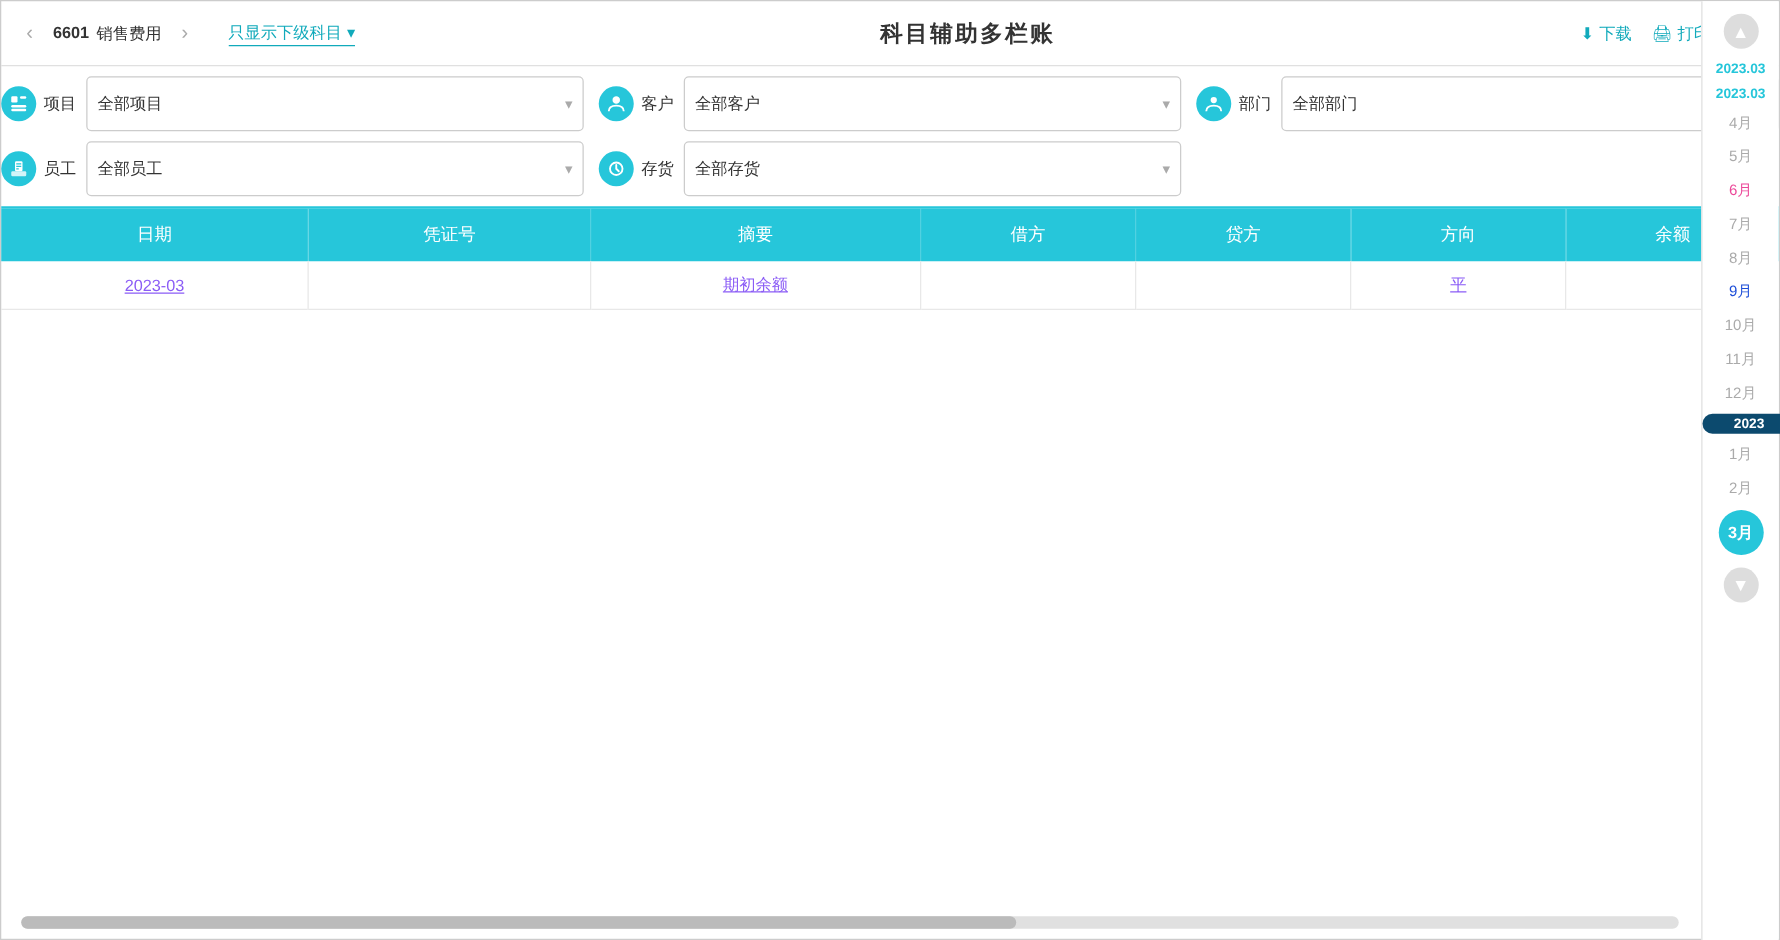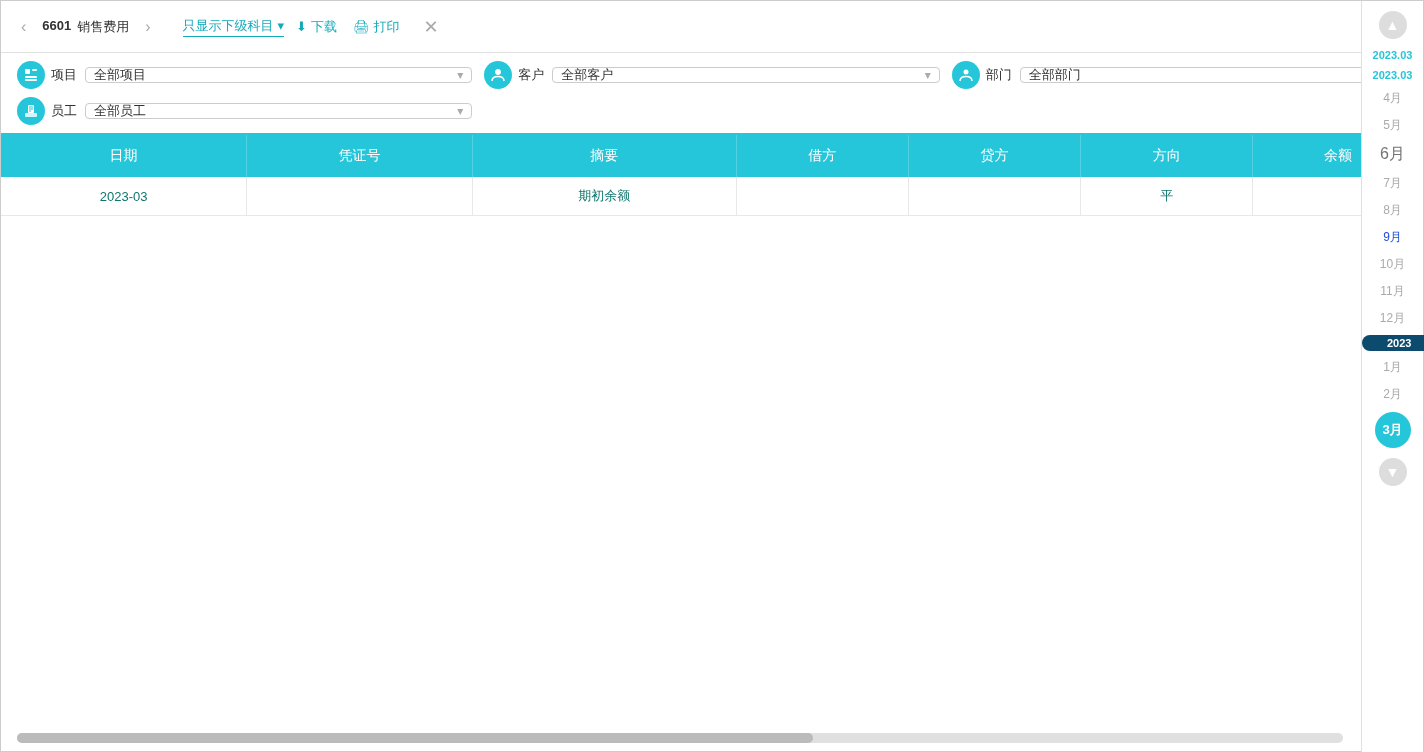--- a/index.html
+++ b/index.html
@@ -87,21 +87,21 @@
     .close-btn {
       color: #aaa;
       font-size: 18px;
       cursor: pointer;
       background: none;
       border: none;
       margin-left: 8px;
     }
     
     .filter-bar {
-      padding: 8px 16px;
+      padding: 8px 0;
       display: grid;
       grid-template-columns: 1fr 1fr 1fr;
       gap: 8px 12px;
     }
     .filter-row {
       display: flex;
       align-items: center;
       gap: 8px;
     }
     .filter-label {
@@ -129,21 +129,21 @@
       border: 1px solid #ccc;
       border-radius: 4px;
       padding: 4px 8px;
       font-size: 13px;
       color: #333;
       background: #fff;
       cursor: pointer;
       display: flex;
       align-items: center;
       justify-content: space-between;
-      height: 16px;
+      height: 44px;
     }
     .filter-select .chevron {
       color: #aaa;
       font-size: 12px;
     }
     
     .table-container {
       margin: 0;
       border-top: 2px solid #26c6da;
       position: relative;
@@ -165,23 +165,24 @@
     }
     .data-table thead th:last-child {
       border-right: none;
     }
     .data-table tbody tr {
       border-bottom: 1px solid #e8e8e8;
     }
     .data-table tbody td {
       padding: 10px 8px;
       text-align: center;
-      color: #0f766e;
+      color: #8b5cf6;
       font-size: 13px;
       border-right: 1px solid #e8e8e8;
+      text-decoration: underline;
     }
     .data-table tbody td:last-child {
       border-right: none;
     }
     
     .side-timeline {
       position: absolute;
       top: 0;
       right: 0;
       width: 62px;
@@ -265,20 +266,21 @@
       <span class="account-code">6601</span>
       <span class="account-name">销售费用</span>
     </div>
     <button class="nav-btn">›</button>
 
     <div class="show-sub-btn">
       <span>只显示下级科目</span>
       <span>▾</span>
     </div>
 
+    <div class="page-title">科目辅助多栏账</div>
 
     <div class="top-actions">
       <button class="action-btn">
         <span>⬇</span>
         <span>下载</span>
       </button>
       <button class="action-btn">
         <span>🖨</span>
         <span>打印</span>
       </button>
@@ -349,20 +351,35 @@
             </svg>
         </div>
         <span>员工</span>
       </div>
       <div class="filter-select">
         <span>全部员工</span>
         <span class="chevron">▾</span>
       </div>
     </div>
 
+    <div class="filter-row">
+      <div class="filter-label">
+        <div class="filter-icon">
+          <svg width="14" height="14" viewBox="0 0 14 14" fill="none">
+              <circle cx="7" cy="7" r="5" stroke="white" stroke-width="1.5" fill="none"></circle>
+              <path d="M7 4v3l2 2" stroke="white" stroke-width="1.5" stroke-linecap="round"></path>
+            </svg>
+        </div>
+        <span>存货</span>
+      </div>
+      <div class="filter-select">
+        <span>全部存货</span>
+        <span class="chevron">▾</span>
+      </div>
+    </div>
   </div>
 
   <div class="table-container">
     <table class="data-table">
       <thead>
         <tr>
           <th>日期</th>
           <th>凭证号</th>
           <th>摘要</th>
           <th>借方</th>
@@ -390,21 +407,21 @@
   </div>
 
   <div class="side-timeline">
     <div class="timeline-up-btn">▲</div>
 
     <div class="timeline-section highlighted" style="color:#26c6da;font-size:11px;padding:4px 0;text-align:center;width:100%;">2023.03</div>
     <div class="timeline-section highlighted" style="color:#26c6da;font-size:11px;padding:4px 0;text-align:center;width:100%;">2023.03</div>
 
     <div class="timeline-item" style="color:#aaa;font-size:12px;padding:5px 0;text-align:center;">4月</div>
     <div class="timeline-item" style="color:#aaa;font-size:12px;padding:5px 0;text-align:center;">5月</div>
-    <div class="timeline-item" style="color:#737373;font-size:16px;padding:5px 0;text-align:center;">6月</div>
+    <div class="timeline-item" style="color:#ec4899;font-size:12px;padding:5px 0;text-align:center;">6月</div>
     <div class="timeline-item" style="color:#aaa;font-size:12px;padding:5px 0;text-align:center;">7月</div>
     <div class="timeline-item" style="color:#aaa;font-size:12px;padding:5px 0;text-align:center;">8月</div>
     <div class="timeline-item" style="color:#1d4ed8;font-size:12px;padding:5px 0;text-align:center;">9月</div>
     <div class="timeline-item" style="color:#aaa;font-size:12px;padding:5px 0;text-align:center;">10月</div>
     <div class="timeline-item" style="color:#aaa;font-size:12px;padding:5px 0;text-align:center;">11月</div>
     <div class="timeline-item" style="color:#aaa;font-size:12px;padding:5px 0;text-align:center;">12月</div>
 
     <div style="background:#0c4a6e;color:#fff;border-radius:10px;padding:2px 25px;font-size:11px;font-weight:bold;margin:3px auto;text-align:center;">2023</div>
 
     <div class="timeline-item" style="color:#aaa;font-size:12px;padding:5px 0;text-align:center;">1月</div>

